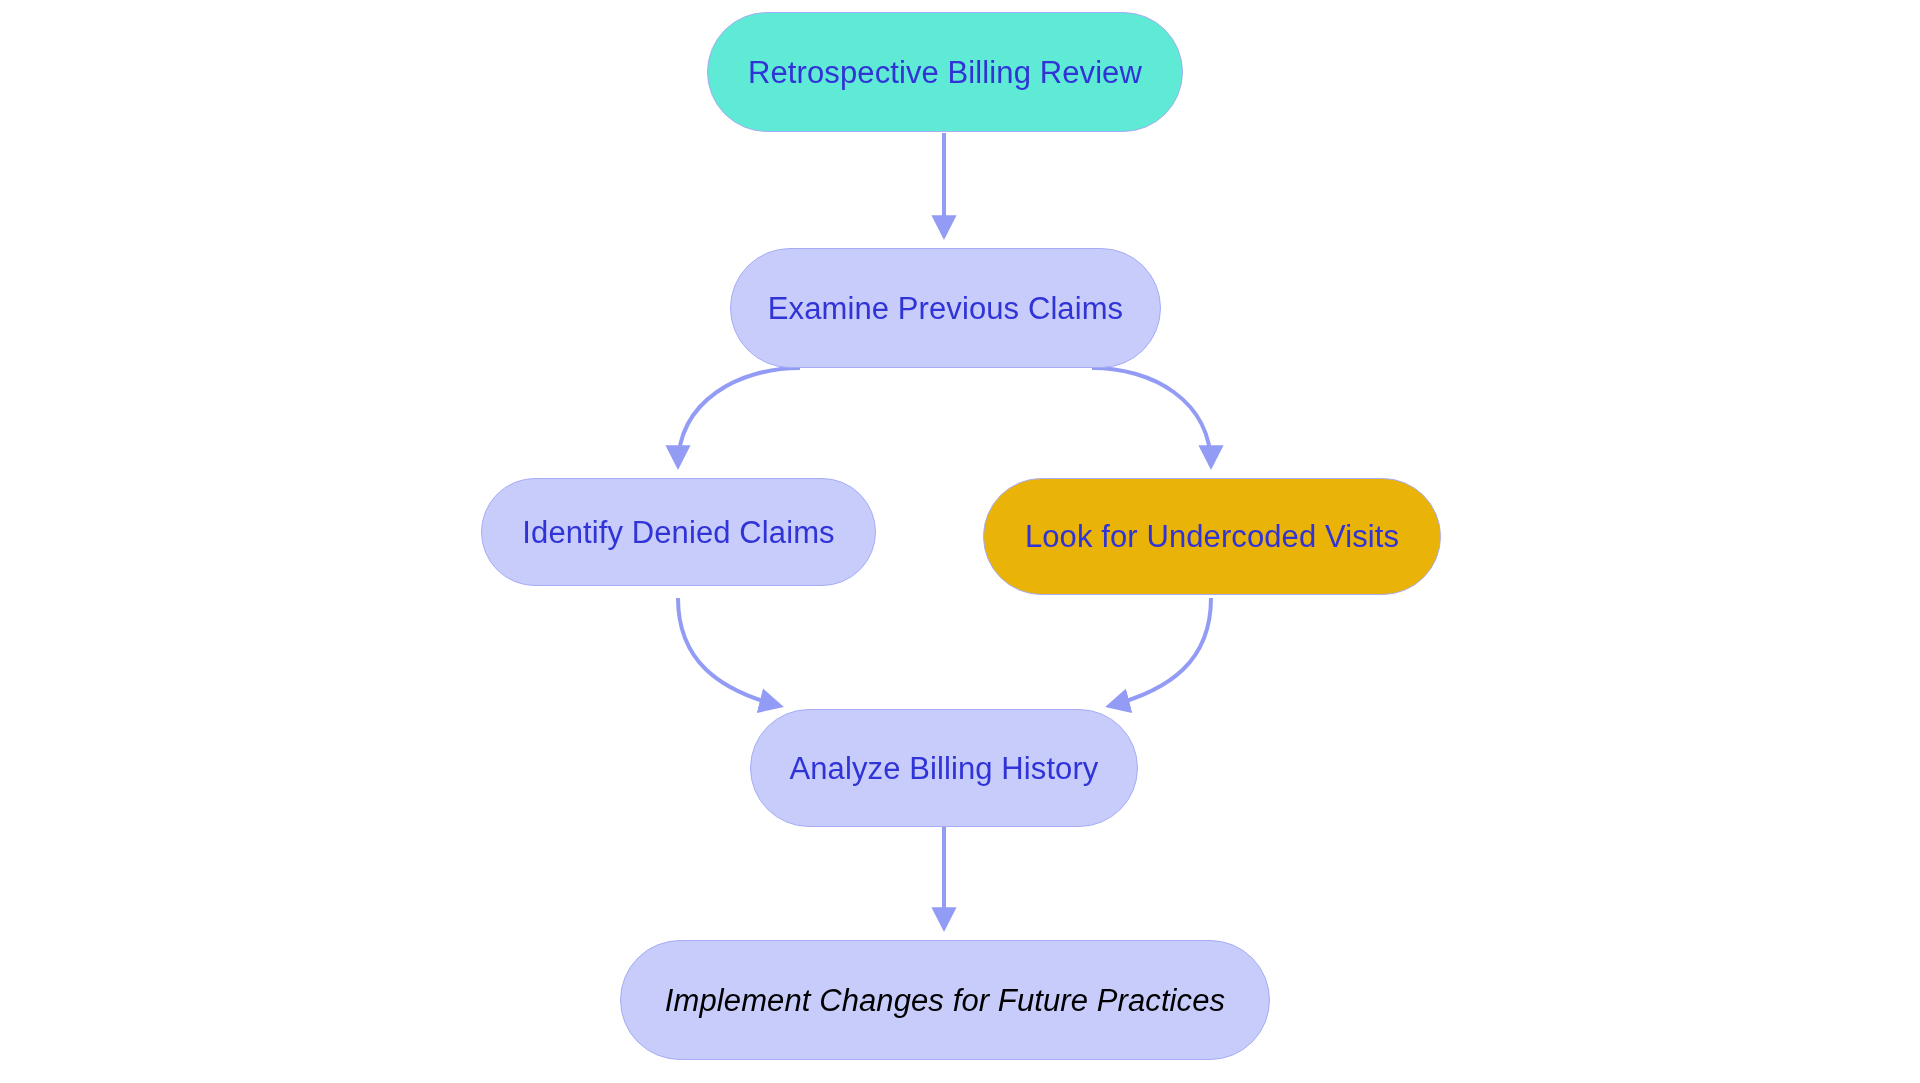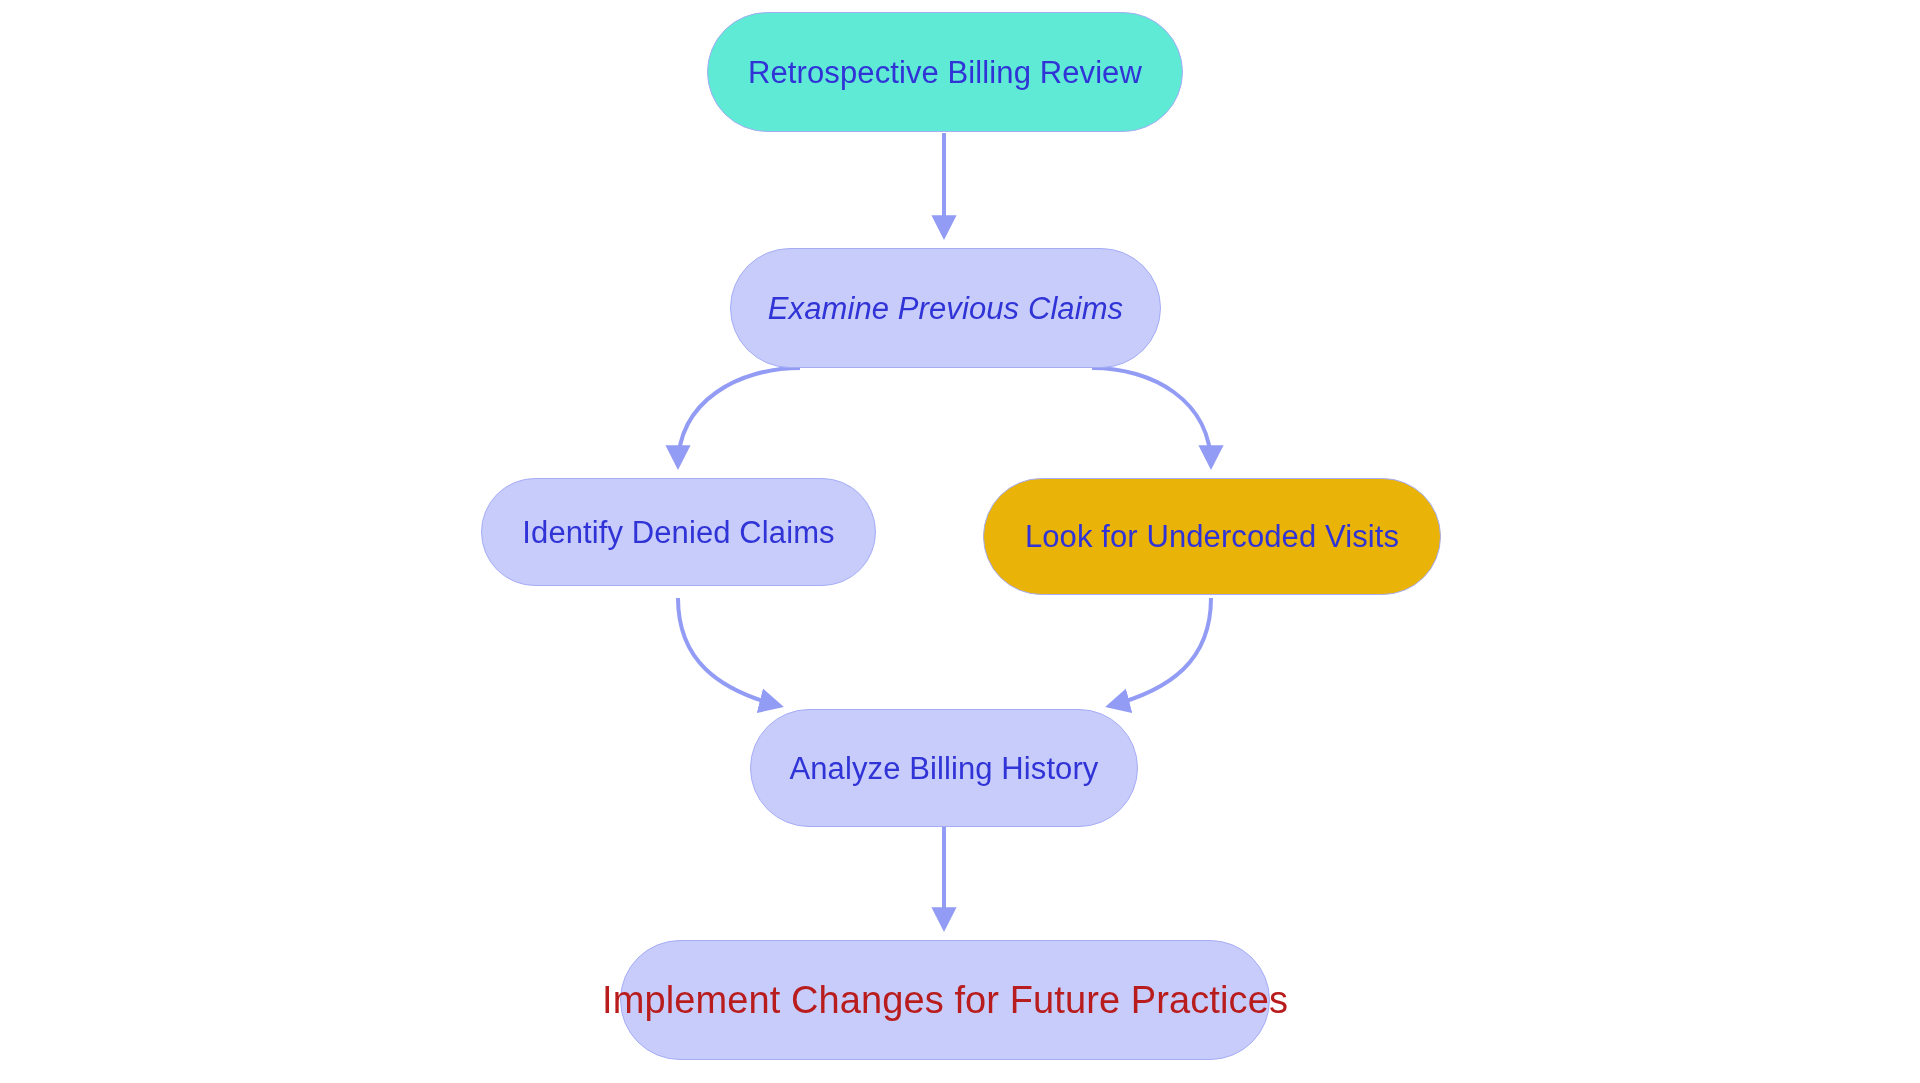--- a/index.html
+++ b/index.html
@@ -82,33 +82,33 @@
 
     <g>
       <path d="M 944 827 L 944 928" fill="none" stroke="#939cf5" stroke-width="4" marker-end="url(#arrowhead)"></path>
     </g>
   </svg>
 
   <div class="node" id="node-n1" style="left: 707px; top: 12px; width: 476px; height: 120px; font-size: 31px; background: #5eead4; border-color: rgb(166, 173, 246); color: rgb(48, 51, 214);">
     <span class="node-label">Retrospective Billing Review</span>
   </div>
 
-  <div class="node" id="node-n2" style="left: 730px; top: 248px; width: 431px; height: 120px; font-size: 31px; background: rgb(199, 204, 251); border-color: rgb(166, 173, 246); color: rgb(48, 51, 214); font-style: italic;">
+  <div class="node" id="node-n2" style="left: 730px; top: 248px; width: 431px; height: 120px; font-size: 31px; background: rgb(199, 204, 251); border-color: rgb(166, 173, 246); color: rgb(48, 51, 214);">
     <span class="node-label">Examine Previous Claims</span>
   </div>
 
   <div class="node" id="node-n3" style="left: 481px; top: 478px; width: 395px; height: 108px; font-size: 31px; background: rgb(199, 204, 251); border-color: rgb(166, 173, 246); color: rgb(48, 51, 214);">
     <span class="node-label">Identify Denied Claims</span>
   </div>
 
   <div class="node" id="node-n4" style="left: 983px; top: 478px; width: 458px; height: 117px; font-size: 31px; background: #eab308; border-color: rgb(166, 173, 246); color: rgb(48, 51, 214);">
     <span class="node-label">Look for Undercoded Visits</span>
   </div>
 
   <div class="node" id="node-n5" style="left: 750px; top: 709px; width: 388px; height: 118px; font-size: 31px; background: rgb(199, 204, 251); border-color: rgb(166, 173, 246); color: rgb(48, 51, 214); text-align: right;">
     <span class="node-label">Analyze Billing History</span>
   </div>
 
-  <div class="node" id="node-n6" style="left: 620px; top: 940px; width: 650px; height: 120px; font-size: 38px; background: rgb(199, 204, 251); border-color: rgb(166, 173, 246); color: #b91c1c;">
+  <div class="node" id="node-n6" style="left: 620px; top: 940px; width: 650px; height: 120px; font-size: 31px; background: rgb(199, 204, 251); border-color: rgb(166, 173, 246); color: #000000; font-style: italic;">
     <span class="node-label">Implement Changes for Future Practices</span>
   </div>
 
 </div>
 
 </body></html>

